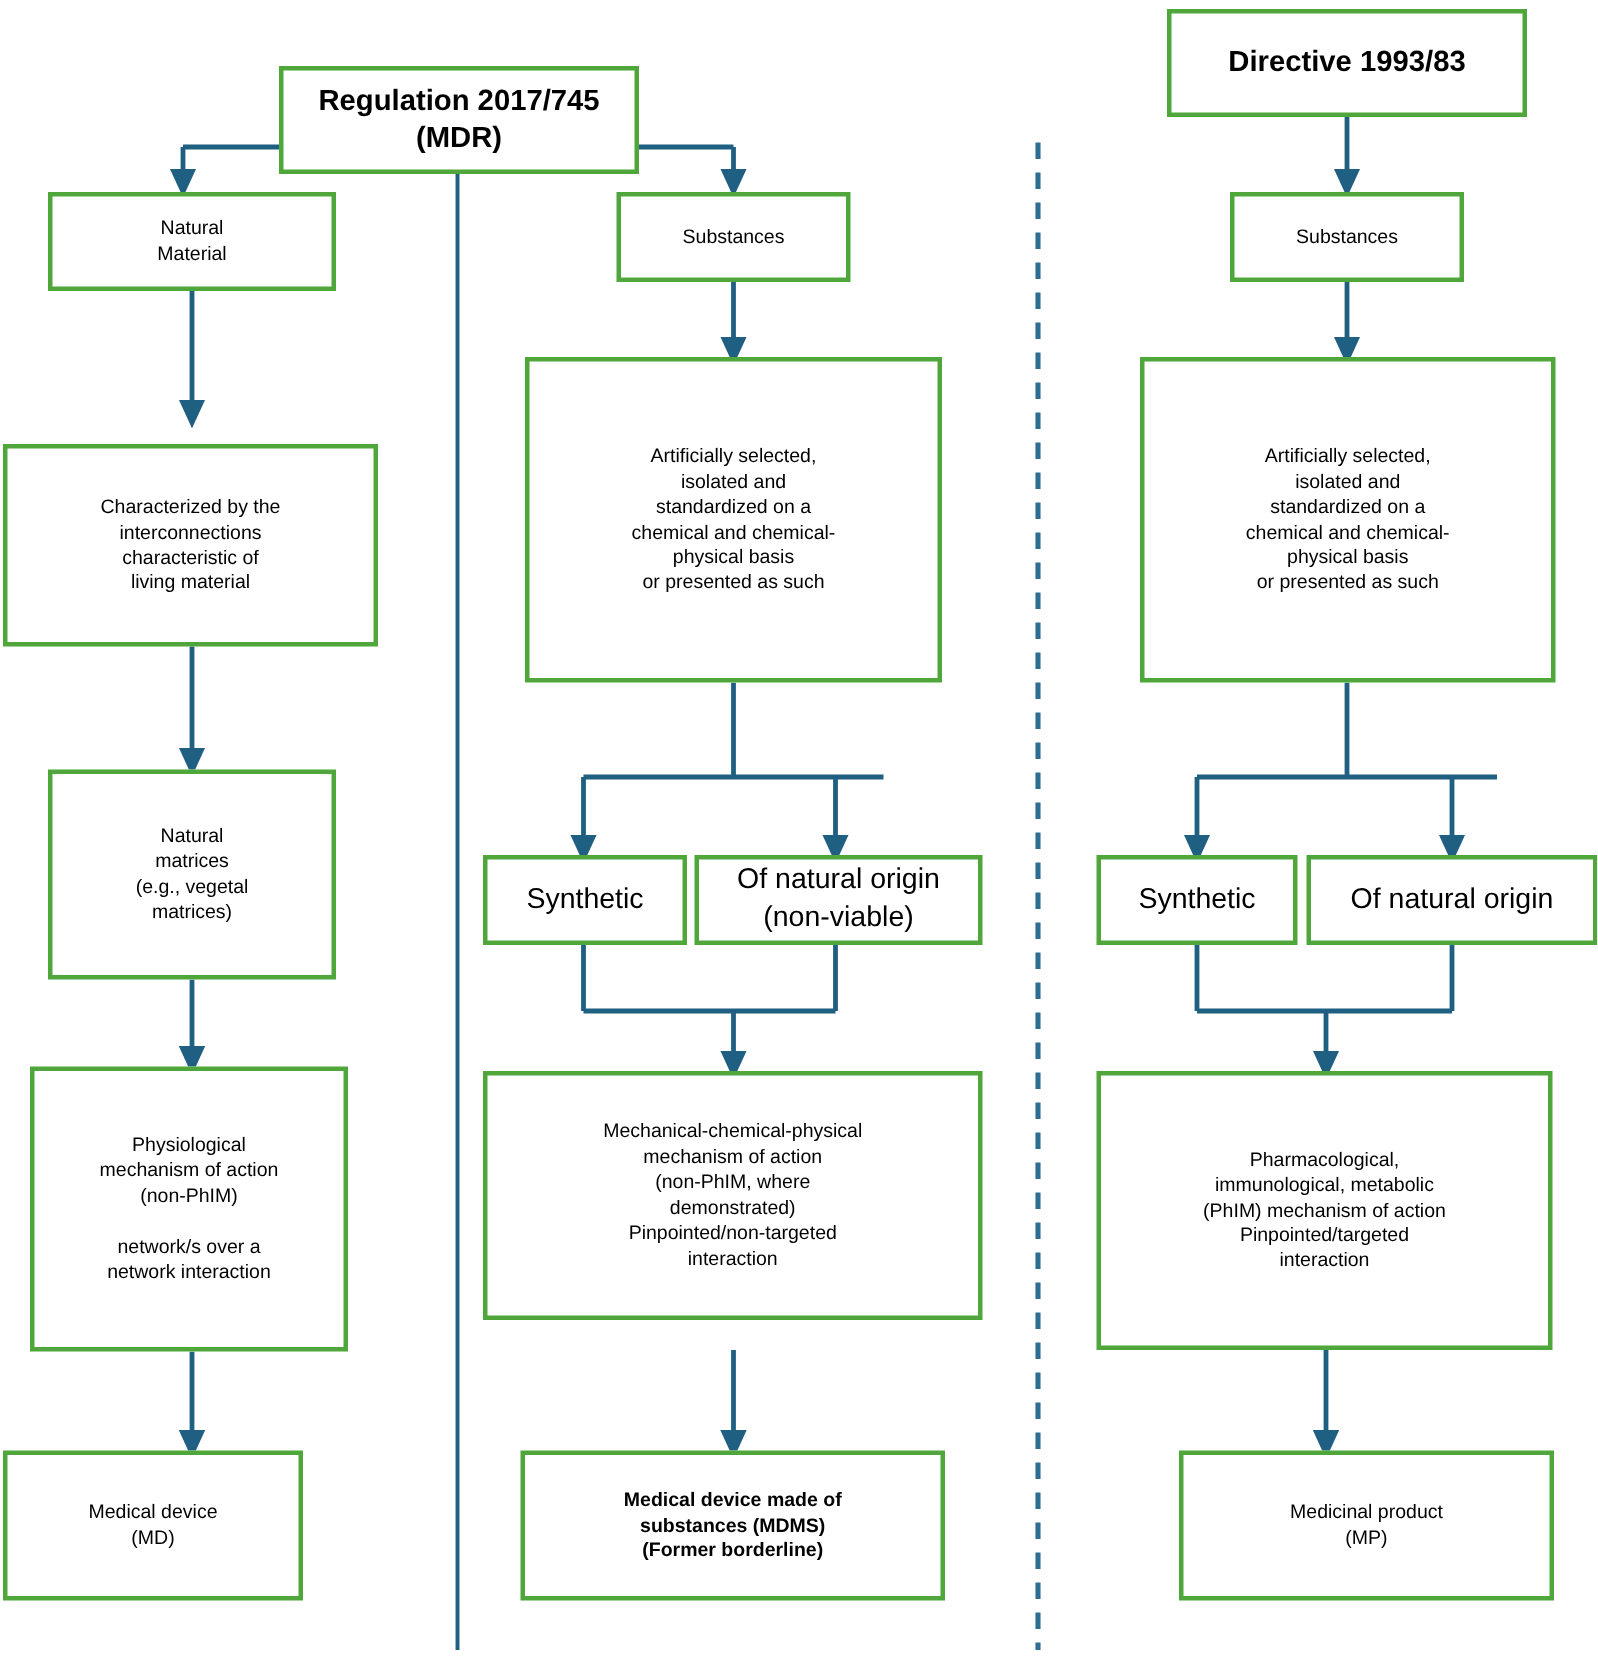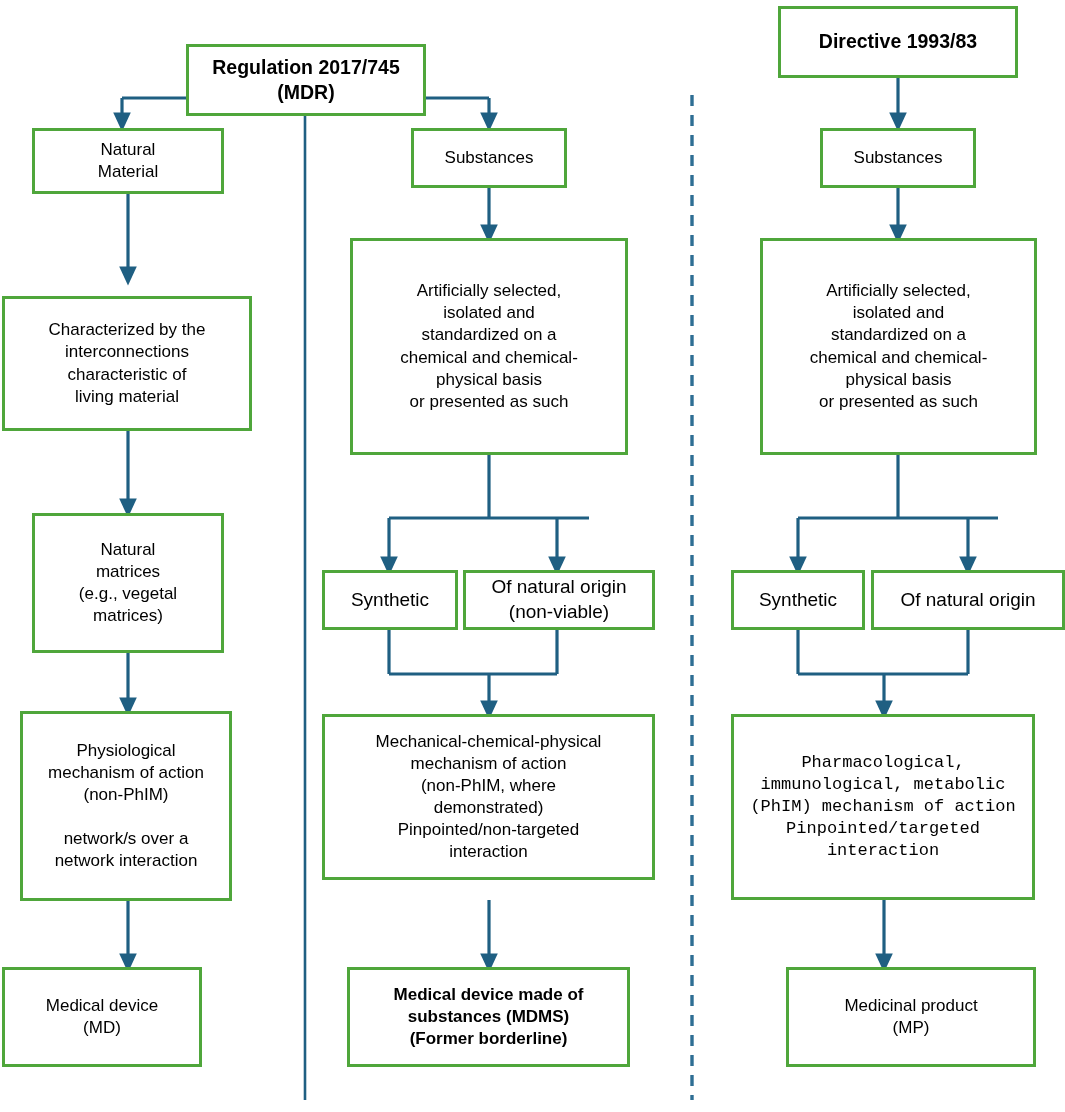--- a/index.html
+++ b/index.html
@@ -28,21 +28,21 @@
   .node {
     position: absolute;
     box-sizing: border-box;
     border: 3px solid #4FA63B;
     background: #ffffff;
     display: flex;
     align-items: center;
     justify-content: center;
     text-align: center;
     color: #000000;
-    font-size: 17px;
+    font-size: 13px;
     line-height: 1.30;
     padding: 2px 6px;
     white-space: pre-line;
     z-index: 2;
   }
   .node.title {
     font-weight: bold;
     font-size: 19.5px;
   }
   .node.small {
@@ -161,21 +161,21 @@
 isolated and
 standardized on a
 chemical and chemical-
 physical basis
 or presented as such</div>
 
   <div class="node small" style="left:731px; top:570px; width:134px; height:60px;">Synthetic</div>
 
   <div class="node small" style="left:871px; top:570px; width:194px; height:60px;">Of natural origin</div>
 
-  <div class="node" style="left:731px; top:714px; width:304px; height:186px;font-family:Liberation Mono, monospace;">Pharmacological,
+  <div class="node" style="left:731px; top:714px; width:304px; height:186px;">Pharmacological,
 immunological, metabolic
 (PhIM) mechanism of action
 Pinpointed/targeted
 interaction</div>
 
   <div class="node" style="left:770px; top:967px; width:250px; height:100px;margin-left:16px;">Medicinal product
 (MP)</div>
 
 </div>
 

